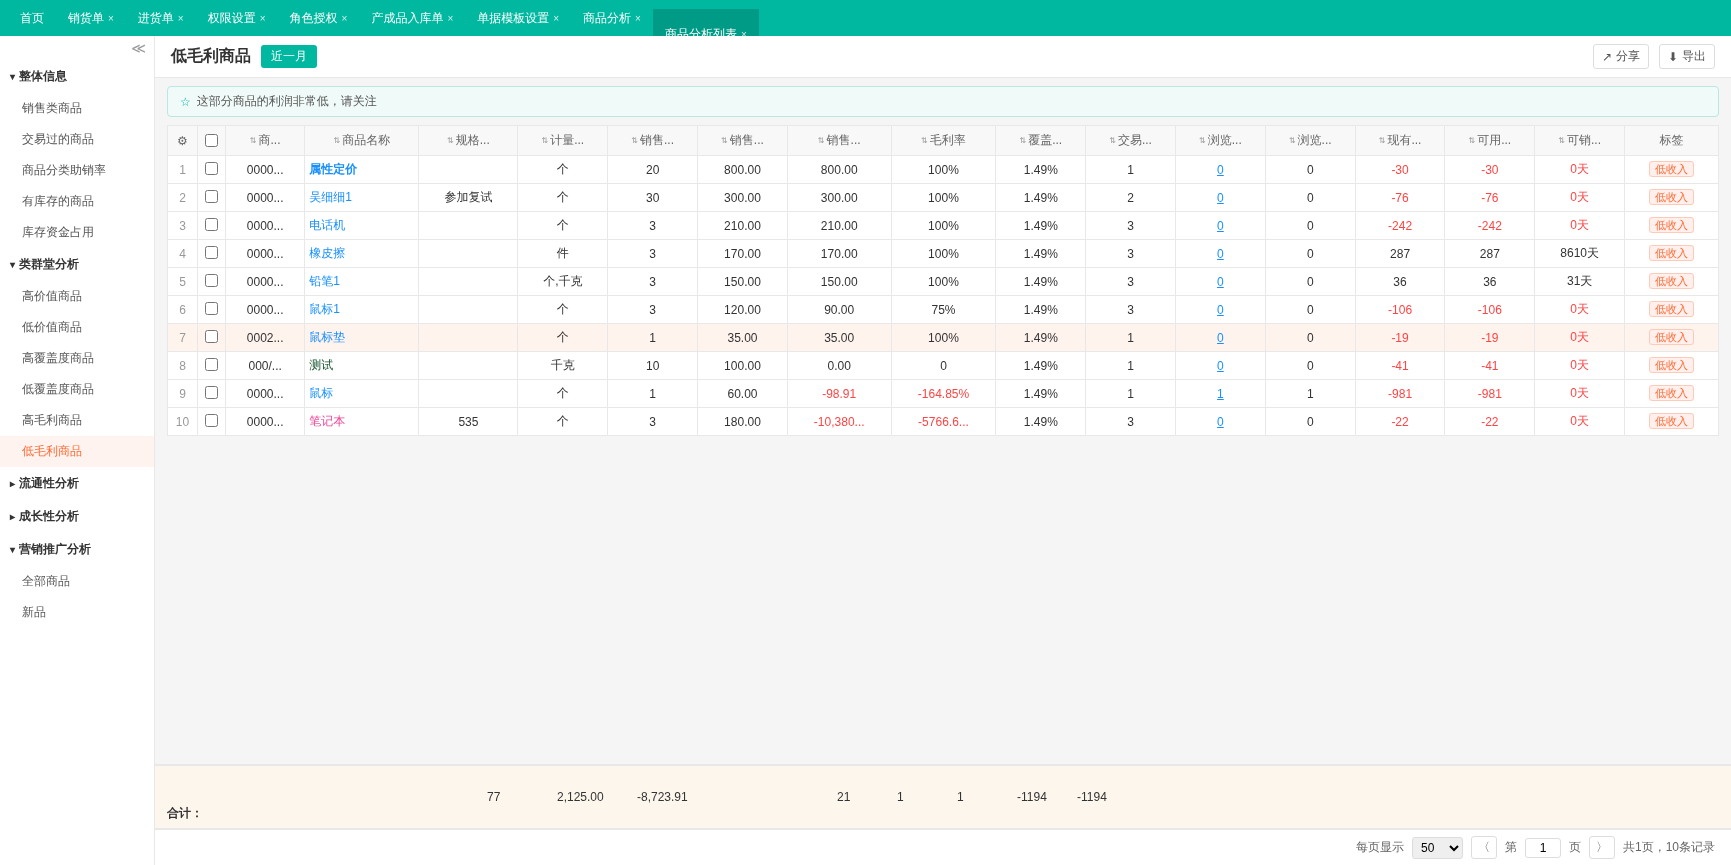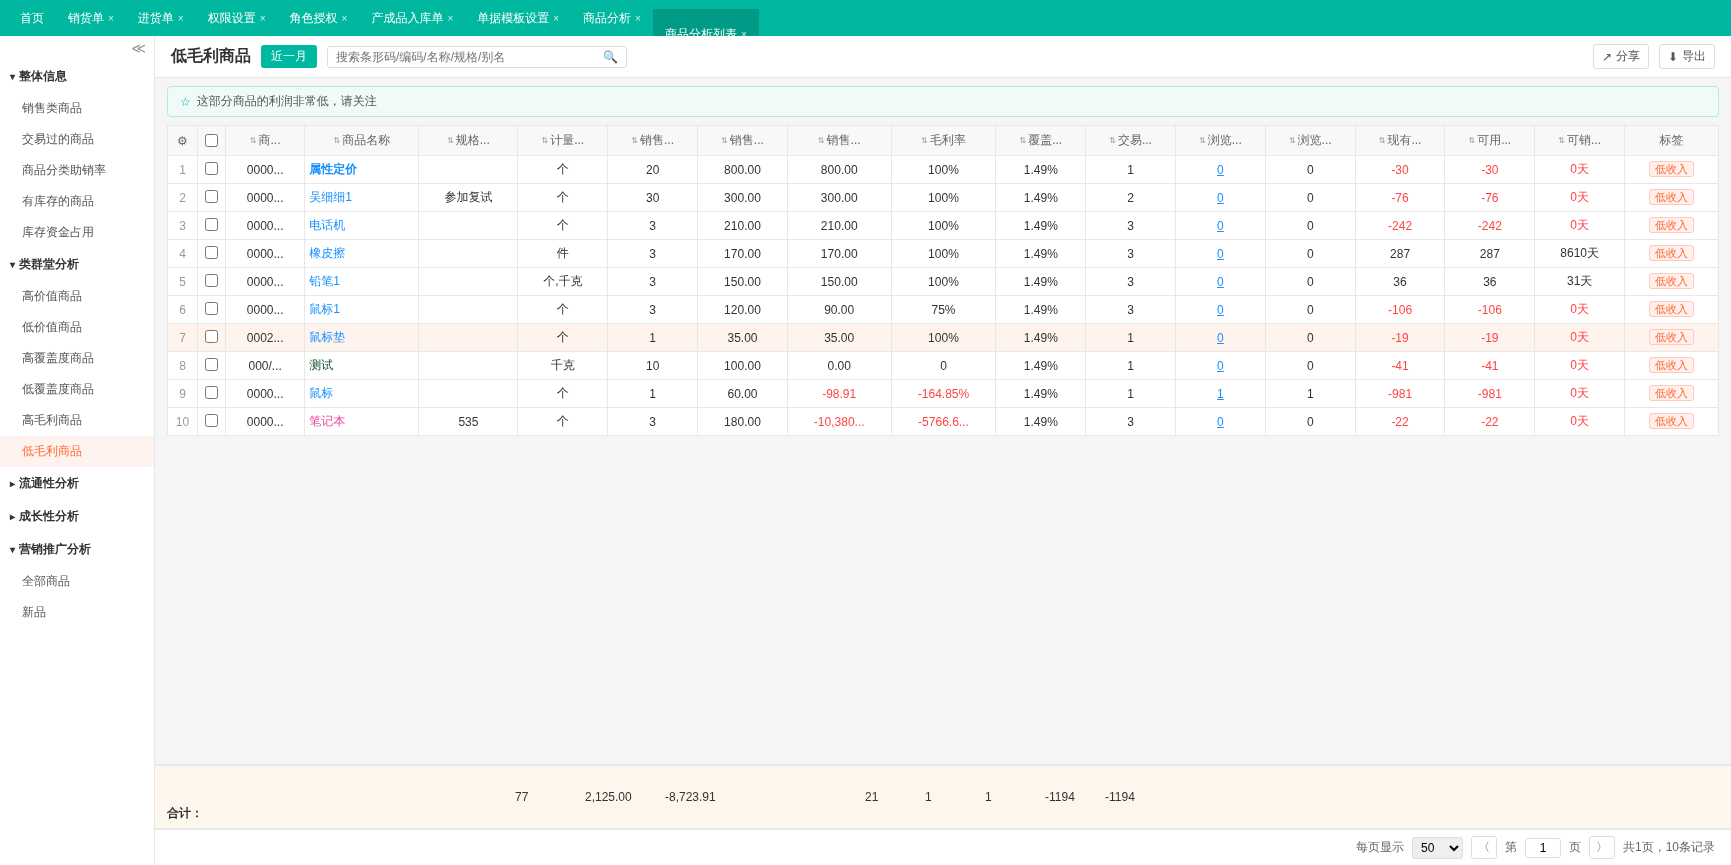--- a/index.html
+++ b/index.html
@@ -327,24 +327,20 @@
     </div>
     <div class="sidebar-item">全部商品</div>
     <div class="sidebar-item">新品</div>
   </div>
 
   <div class="content">
 
     <div class="content-header">
       <span class="page-title">低毛利商品</span>
       <button class="filter-btn">近一月</button>
-      <div class="search-box">
-        <input type="text" placeholder="搜索条形码/编码/名称/规格/别名" style="">
-        <span class="search-icon">🔍</span>
-      </div>
       <div class="header-actions">
         <div class="action-btn">
           <span>↗</span>
           <span>分享</span>
         </div>
         <div class="action-btn">
           <span>⬇</span>
           <span>导出</span>
         </div>
       </div>
@@ -622,21 +618,21 @@
       </table>
     </div>
 
     <div class="footer-total" id="footer-total">
       <span class="footer-total-label">合计：</span>
       <div style="flex:1; display:flex; gap:0; overflow:hidden;">
         <span style="min-width:80px;"></span>
         <span style="min-width:60px;"></span>
         <span style="min-width:60px;"></span>
         <span style="min-width:60px;"></span>
-        <span style="min-width:70px;margin-left:28px;">77</span>
+        <span style="min-width:70px;">77</span>
         <span style="min-width:80px;">2,125.00</span>
         <span style="min-width:80px;">-8,723.91</span>
         <span style="min-width:60px;"></span>
         <span style="min-width:60px;"></span>
         <span style="min-width:60px;">21</span>
         <span style="min-width:60px;">1</span>
         <span style="min-width:60px;">1</span>
         <span style="min-width:60px;">-1194</span>
         <span style="min-width:60px;">-1194</span>
       </div>

